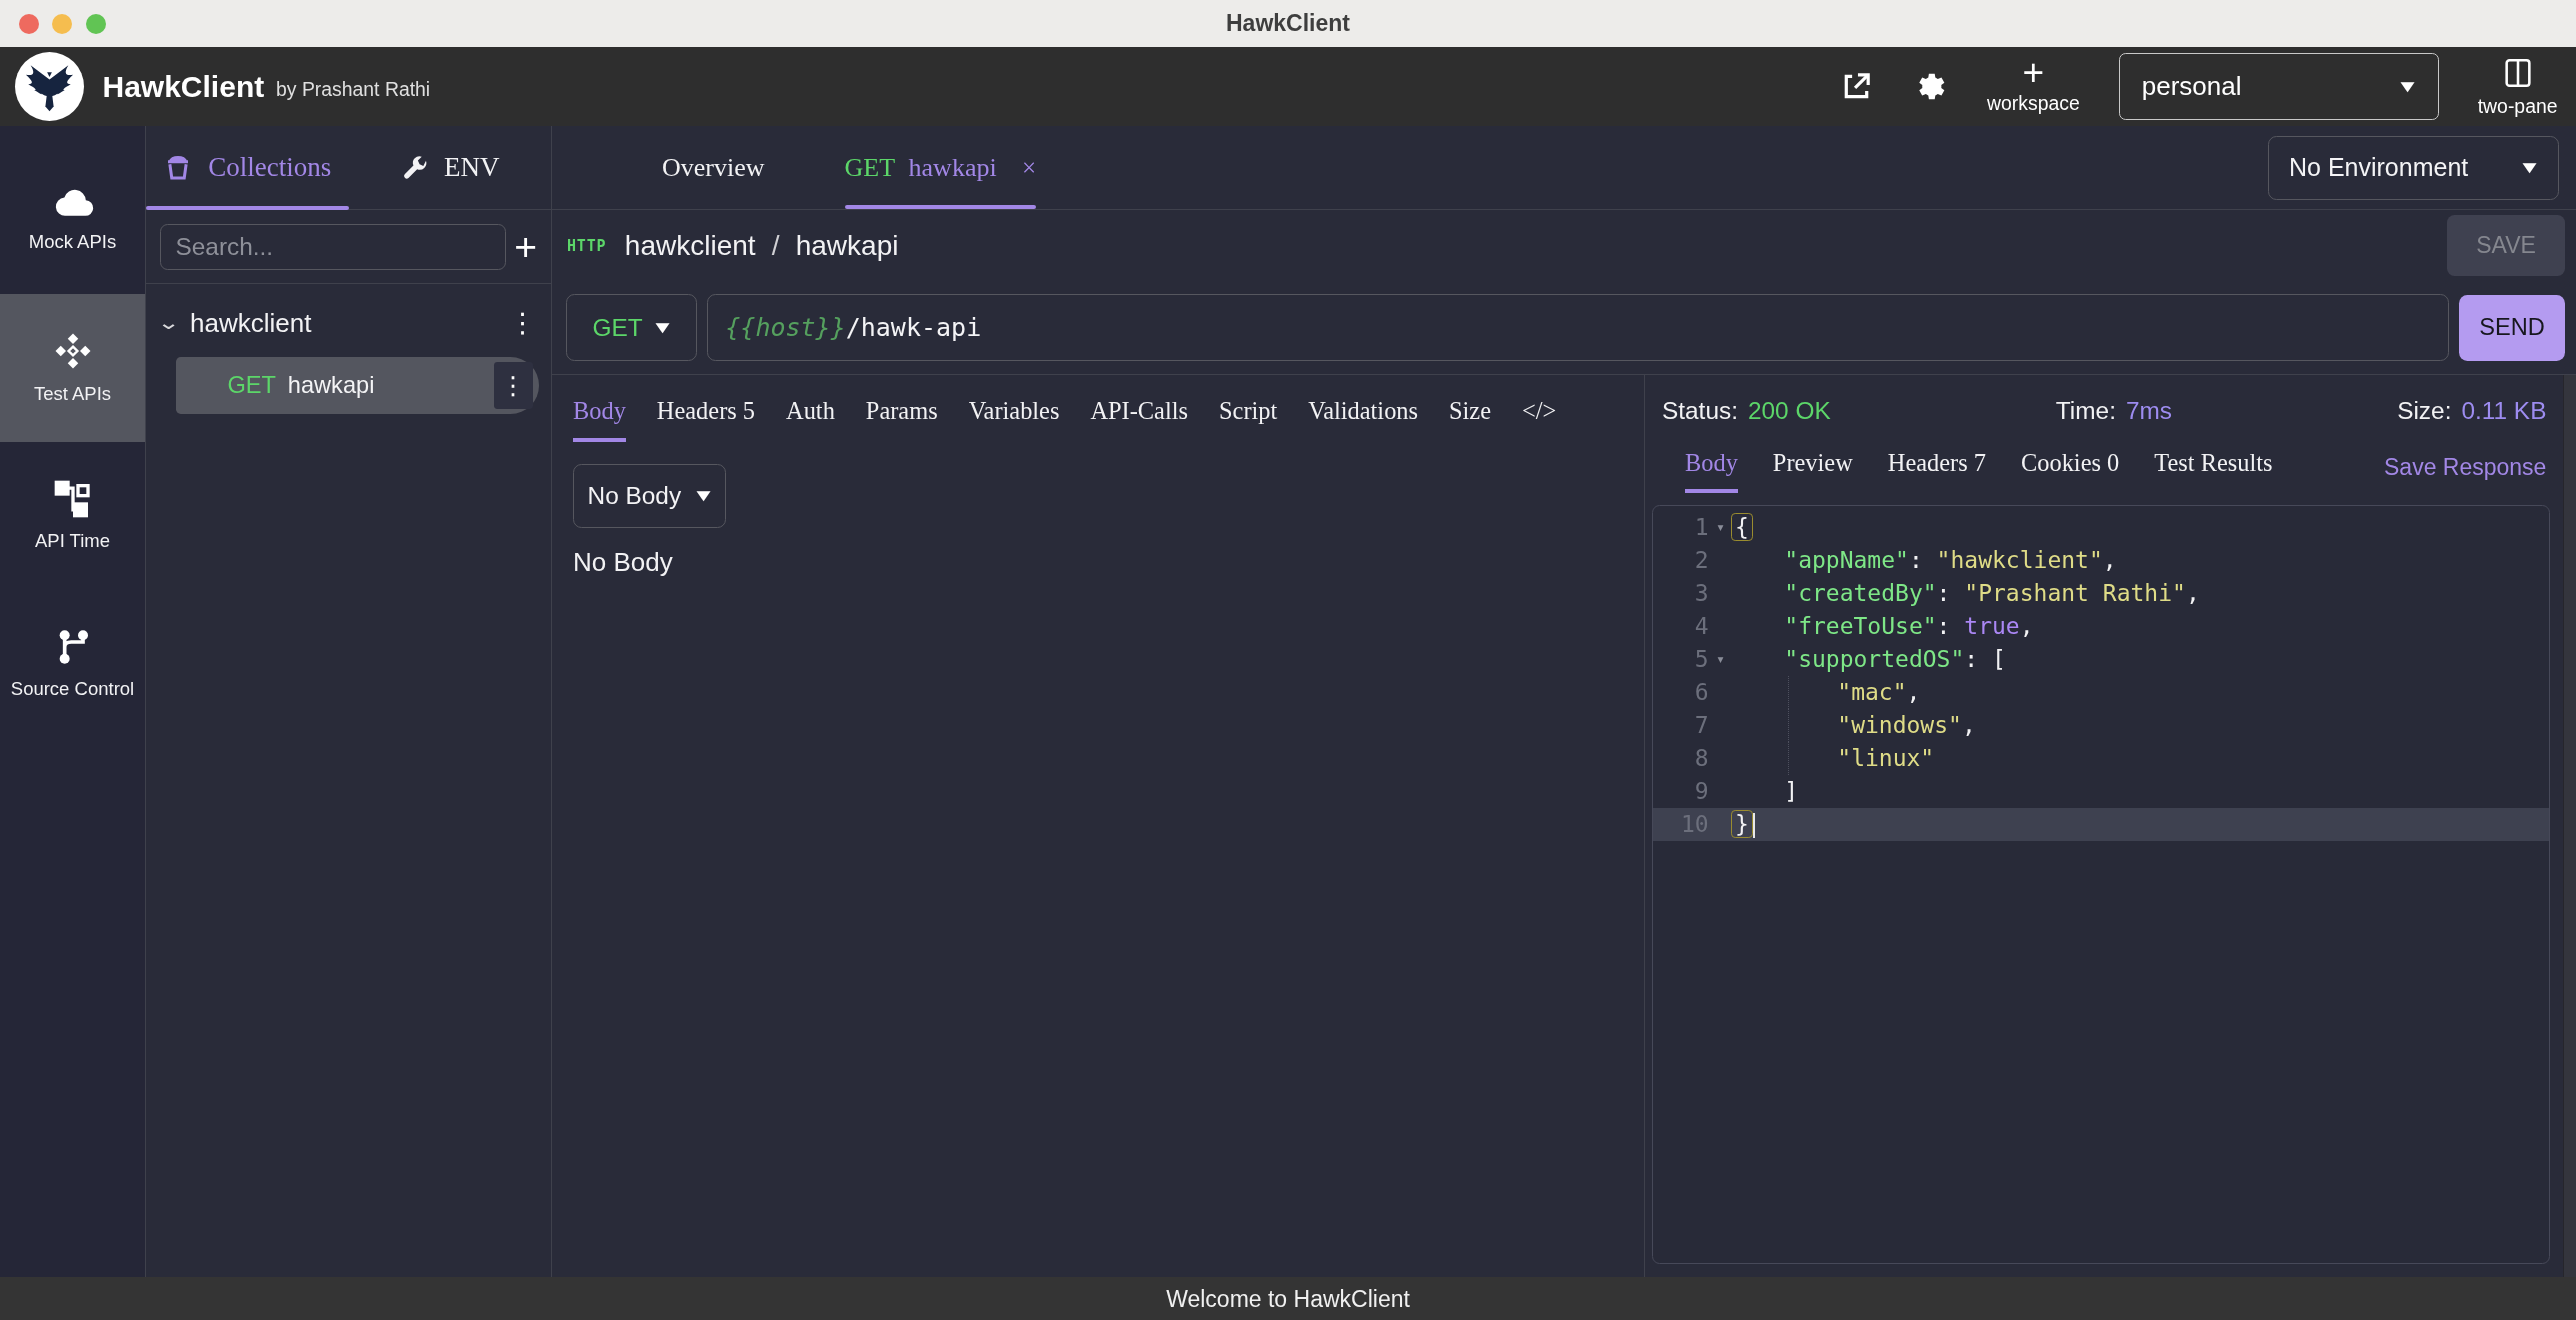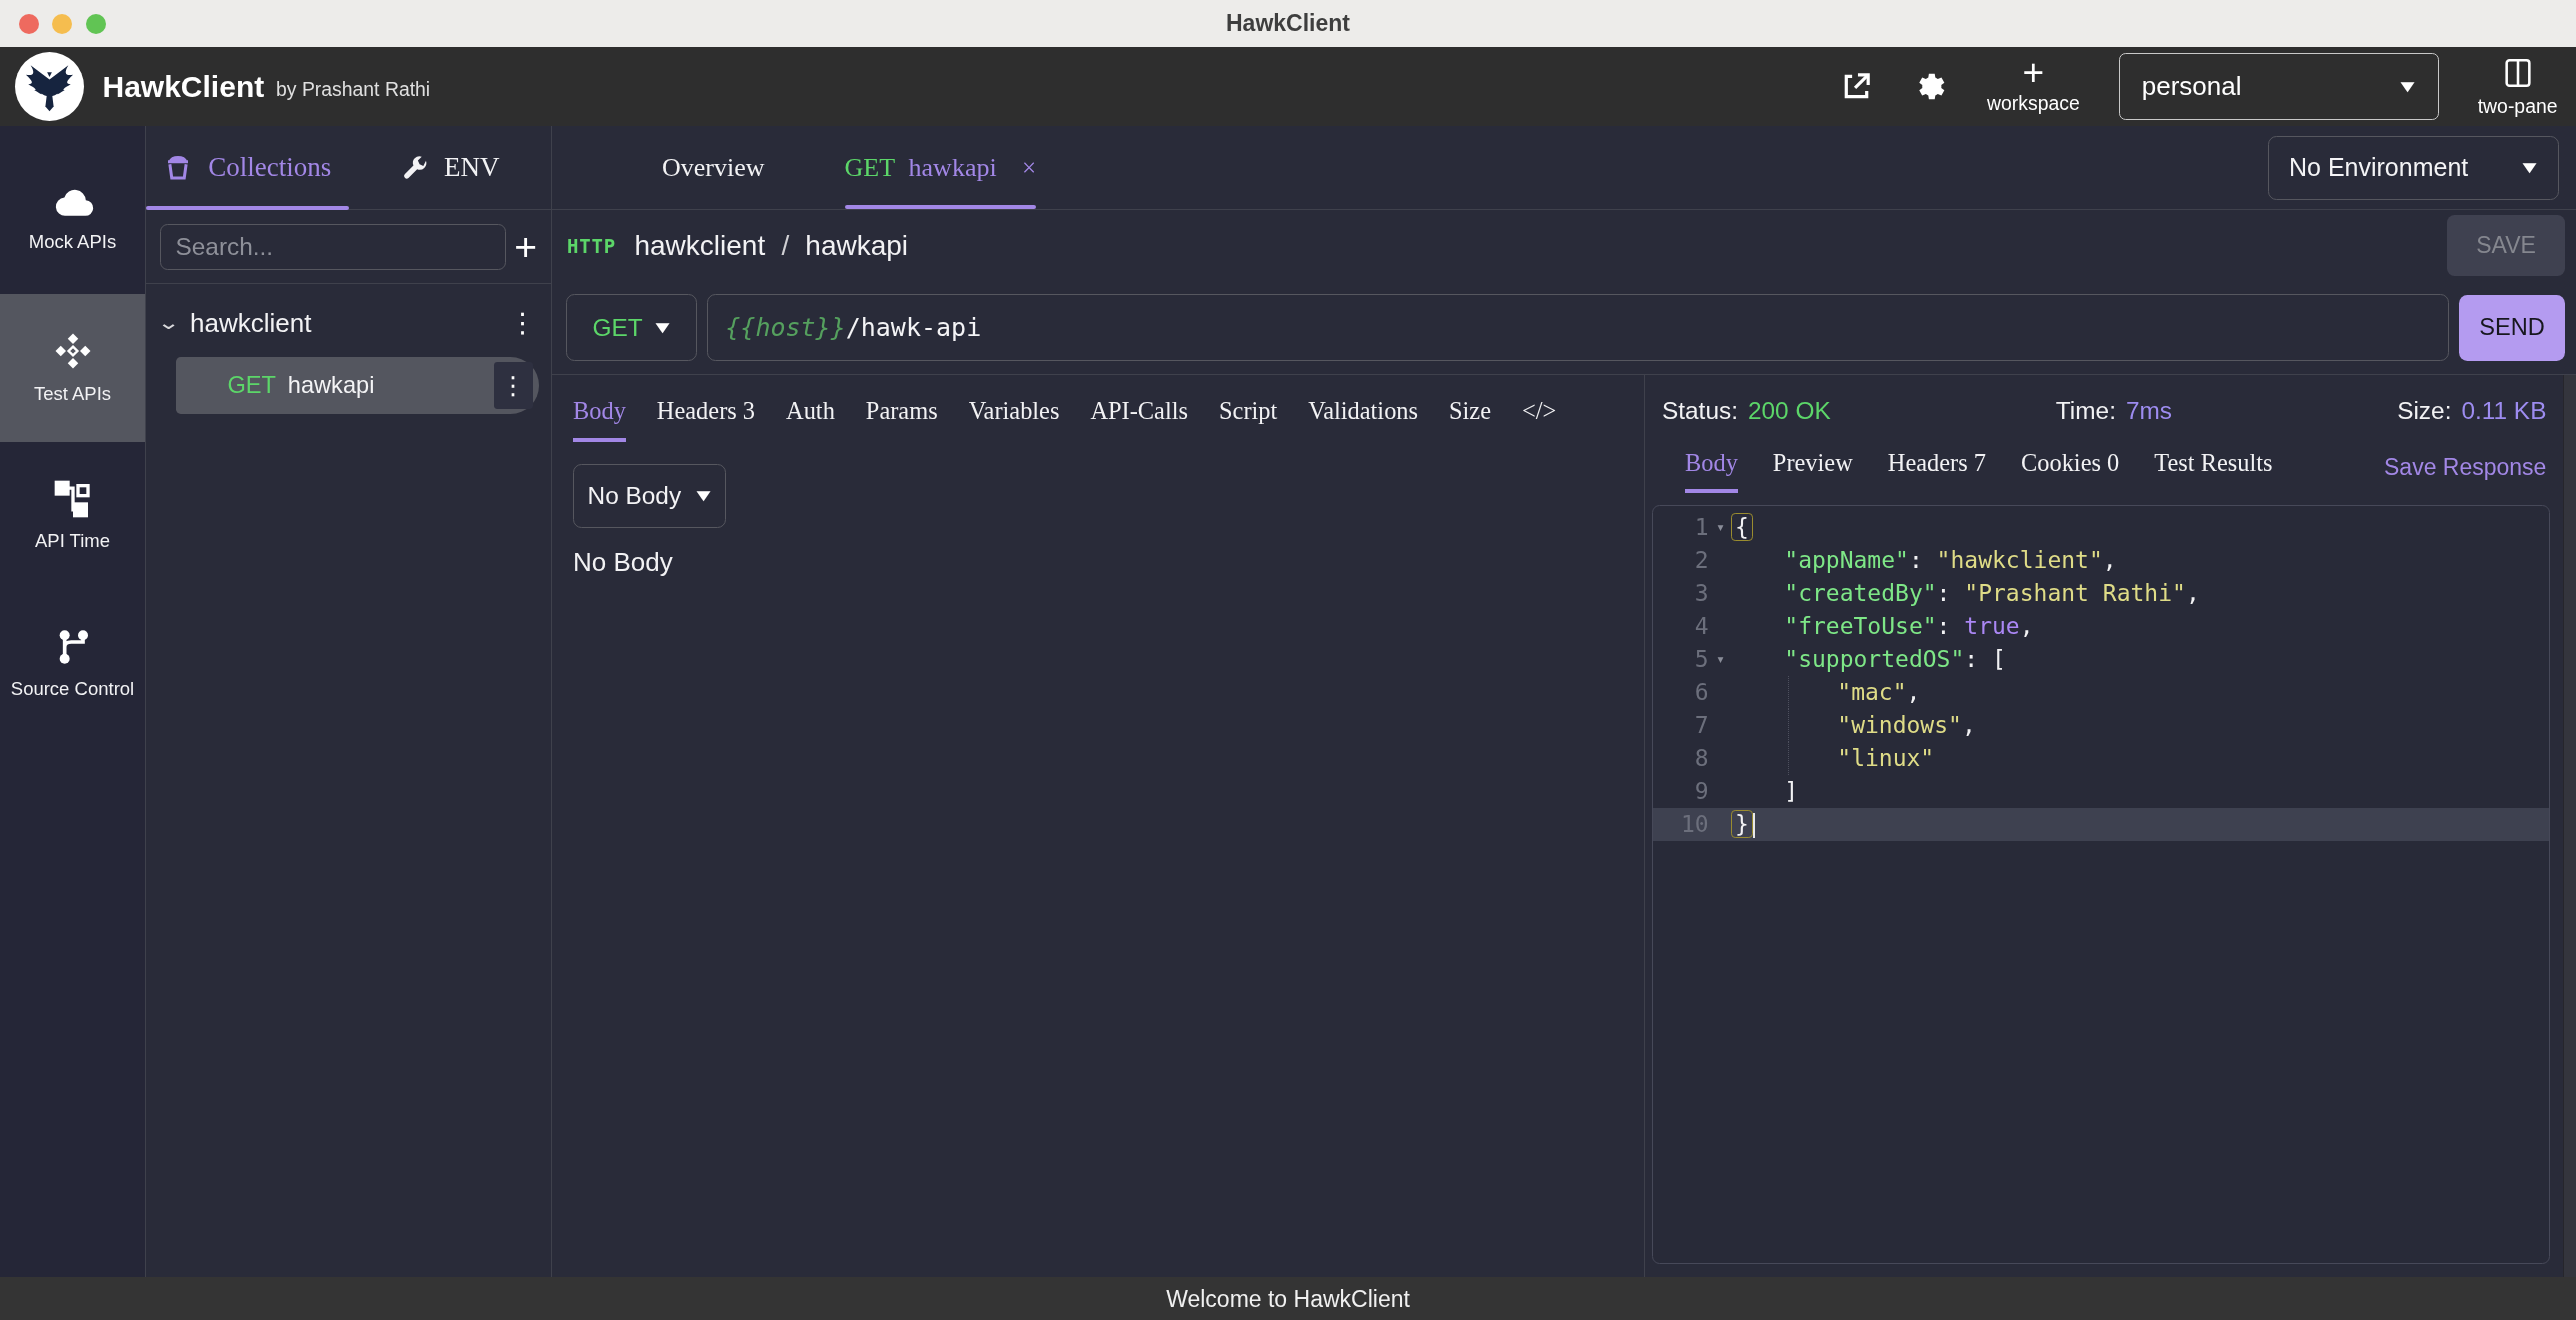--- a/index.html
+++ b/index.html
@@ -60,21 +60,21 @@
   .main-tabs { height:84px; display:flex; align-items:center; border-bottom:0.8px solid #3f414c; flex:none; }
   .mtab { font-family:"Liberation Serif", serif; font-size:26px; color:#f2f2f4; margin-left:110px; height:100%; display:flex; align-items:center; position:relative; }
   .mtab.req-tab { margin-left:80px; gap:13.5px; }
   .mtab .m-get { color:#5cd669; }
   .mtab .m-name { color:#a287e6; }
   .mtab .m-close { color:#a287e6; font-size:25px; margin-left:11.8px; }
   .mtab.active::after { content:""; position:absolute; left:0; right:0; bottom:0; height:4.2px; background:#a287e6; border-radius:2.5px; }
   .env-select { margin-left:auto; margin-right:17px; width:291px; height:64px; border:1.7px solid #56575f; border-radius:8.4px; display:flex; align-items:center; padding:0 20px; color:#f4f4f6; font-size:25px; }
 
   .breadcrumb-row { height:71px; display:flex; align-items:center; padding-left:15px; flex:none; }
-  .http-badge { font-family:"DejaVu Sans Mono", monospace; font-weight:bold; color:#5cd669; font-size:19px; letter-spacing:0.8px; }
+  .http-badge { font-family:"DejaVu Sans Mono", monospace; font-weight:bold; color:#5cd669; font-size:15px; letter-spacing:0.8px; }
   .crumb { color:#f2f2f4; font-size:28px; margin-left:18.5px; }
   .crumb .sep { color:#d0d0d4; margin:0 8.4px; }
   .save-btn { margin-left:auto; margin-right:11px; width:118px; height:61px; background:#3f4150; color:#85878f; border:none; border-radius:7.6px; font-size:23px; font-family:"Liberation Sans", sans-serif; }
 
   .url-row { height:94px; display:flex; align-items:center; padding-left:14.3px; border-bottom:0.8px solid #3f414c; flex:none; }
   .method-select { width:131px; height:67px; border:1.7px solid #56575f; border-radius:8.4px; display:flex; align-items:center; justify-content:center; gap:11.8px; flex:none; }
   .method-select .val { color:#5cd669; font-size:24.4px; }
   .url-input { flex:1; height:67px; border:1.7px solid #56575f; border-radius:8.4px; margin-left:10px; display:flex; align-items:center; padding:0 17px; font-family:"DejaVu Sans Mono", monospace; font-size:25px; overflow:hidden; white-space:nowrap; }
   .url-var { color:#55a05e; font-style:italic; }
   .url-path { color:#f4f4f6; }
@@ -289,21 +289,21 @@
             <span class="url-path">/hawk-api</span>
         </div>
         <button class="send-btn">SEND</button>
       </div>
 
       <div class="split">
 
         <div class="request-pane">
           <div class="rq-tabs">
             <span class="rq-tab active">Body</span>
-            <span class="rq-tab">Headers 3</span>
+            <span class="rq-tab">Headers 5</span>
             <span class="rq-tab">Auth</span>
             <span class="rq-tab">Params</span>
             <span class="rq-tab">Variables</span>
             <span class="rq-tab">API-Calls</span>
             <span class="rq-tab">Script</span>
             <span class="rq-tab">Validations</span>
             <span class="rq-tab">Size</span>
             <span class="rq-tab">&lt;/&gt;</span>
           </div>
           <div class="body-mode">

